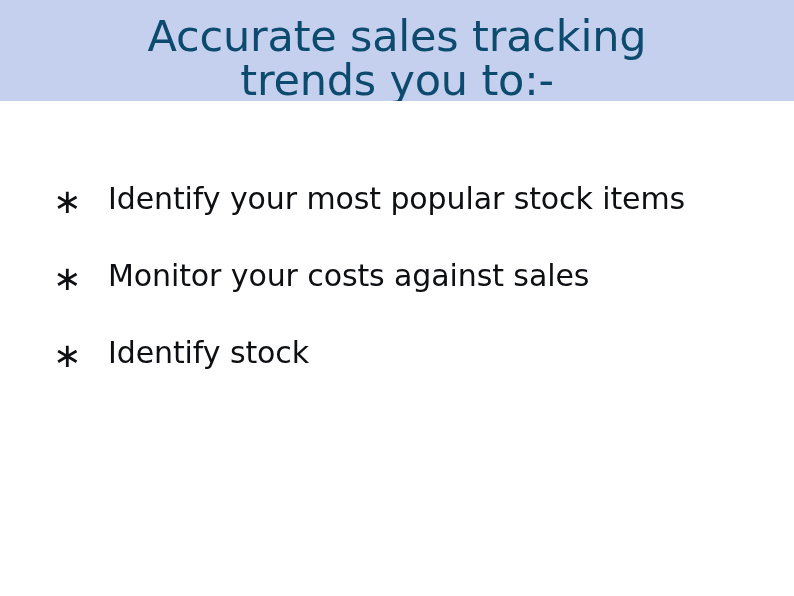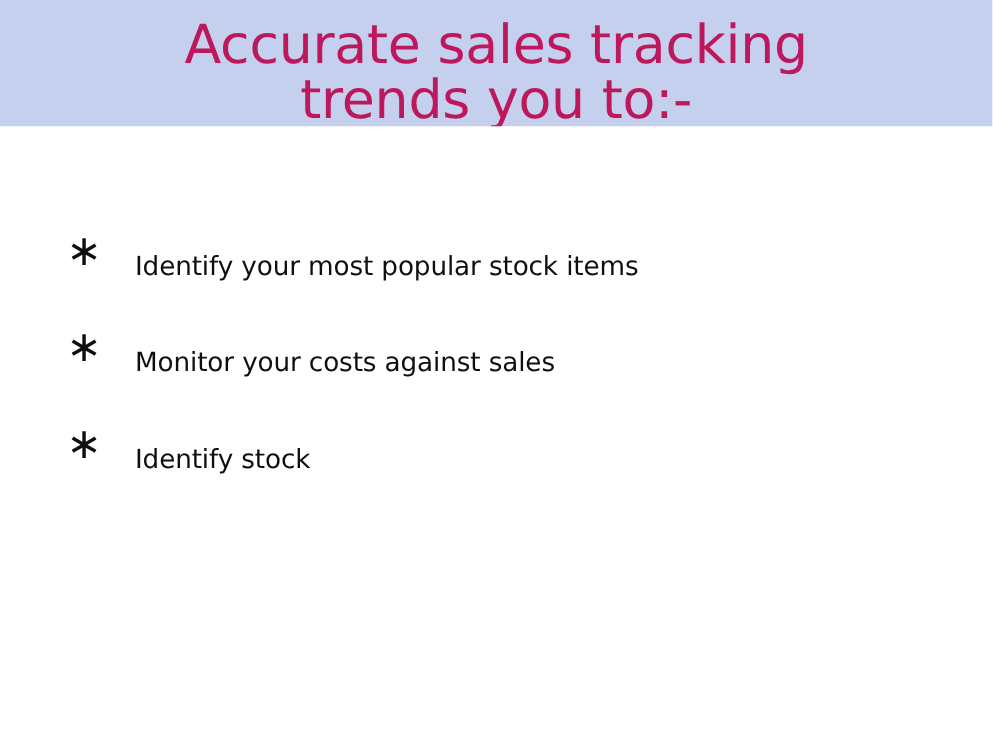--- a/index.html
+++ b/index.html
@@ -27,21 +27,21 @@
     height: 101px;
     background: #c5cfee;
     overflow: hidden;
   }
   .title-text {
     position: absolute;
     left: 0;
     top: 14px;
     width: 794px;
     text-align: center;
-    color: #be185d;
+    color: #0c4a6e;
     font-family: "DejaVu Sans", sans-serif;
     font-weight: 400;
     font-size: 43px;
     line-height: 44px;
     letter-spacing: -0.2px;
   }
   .title-line {
     display: block;
     white-space: nowrap;
   }
@@ -64,25 +64,25 @@
     width: 30px;
     color: #0d0f12;
     font-family: "DejaVu Sans", sans-serif;
     font-size: 34px;
     line-height: 34px;
     text-align: left;
   }
   .bullet-label {
     position: absolute;
     left: 108px;
-    top: 24px;
+    top: 10px;
     color: #0d0f12;
     font-family: "DejaVu Sans", sans-serif;
     font-weight: 400;
-    font-size: 21px;
+    font-size: 30px;
     line-height: 34px;
     letter-spacing: -0.1px;
     white-space: nowrap;
   }
 </style>
 </head>
 <body>
 
 <div class="slide">
 

